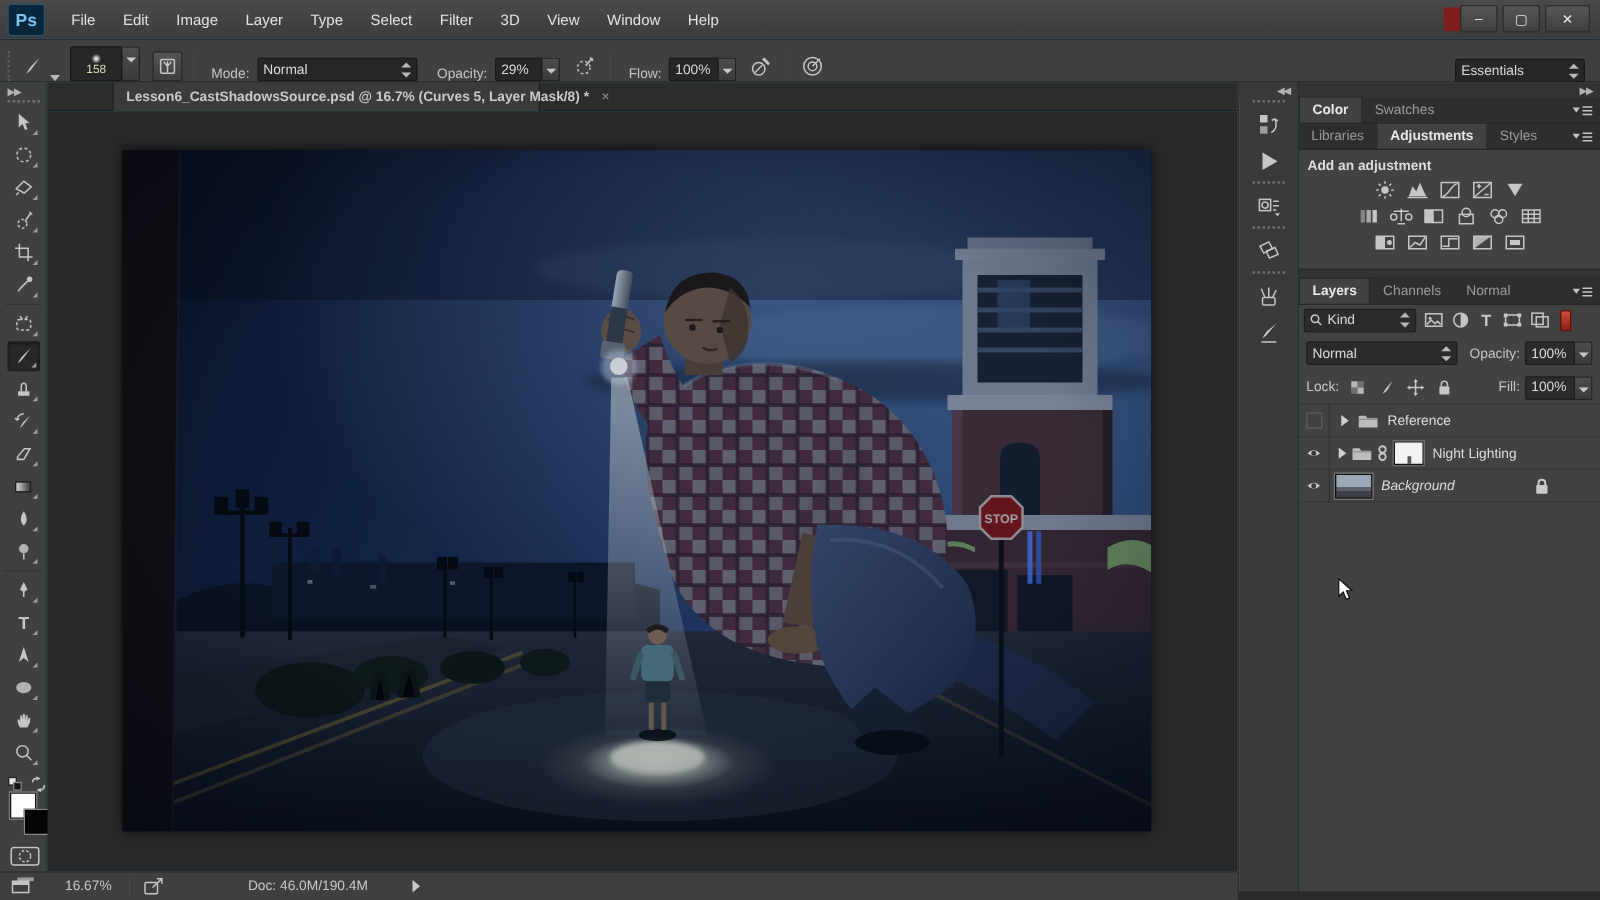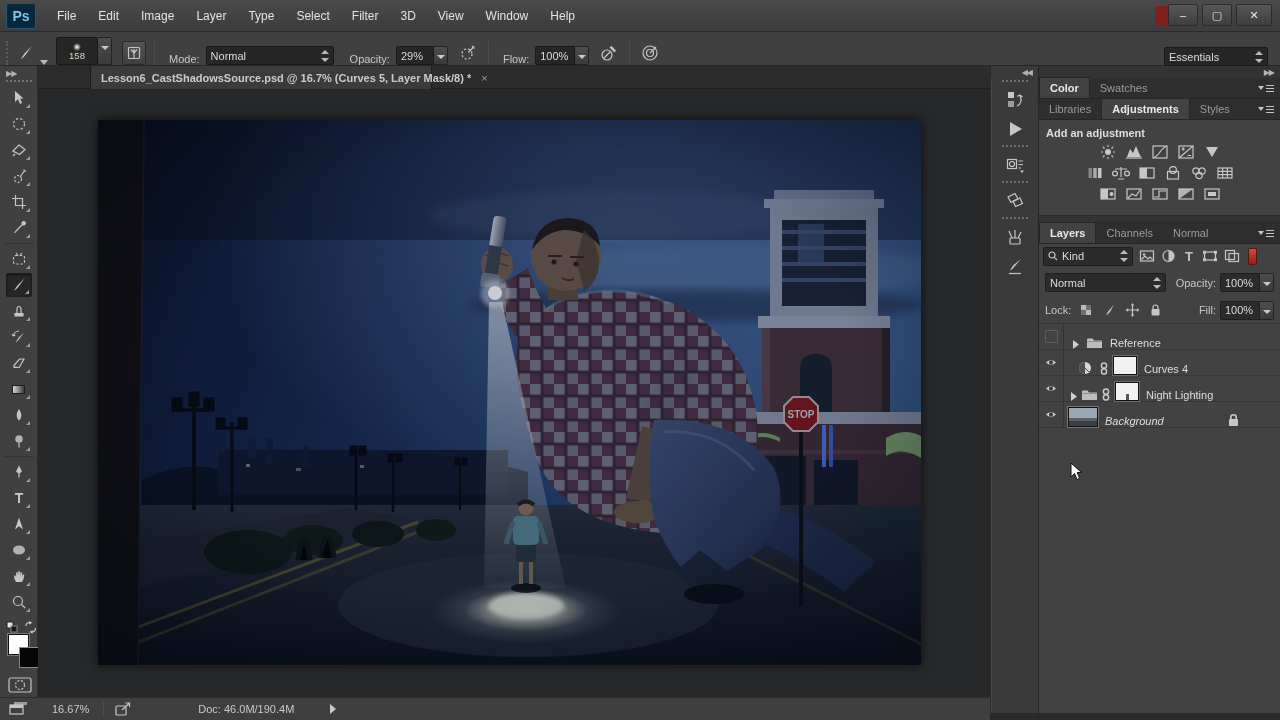--- a/index.html
+++ b/index.html
@@ -56,21 +56,21 @@
   
   #rightcol{left:1038px;top:66px;width:242px;height:654px;background:#424242;border-left:1px solid #252525}
   .tabbar{position:relative;height:21px;background:#2e2e2e;border-bottom:1px solid #262626;display:flex;align-items:flex-end}
   .ptab{height:21px;display:flex;align-items:center;padding:0 10px;color:#9b9b9b;font-size:11px}
   .ptab.on{background:#424242;color:#e9e9e9;font-weight:bold;border:1px solid #262626;border-bottom:none}
   .pmenu{position:absolute;right:6px;top:6px}
   .hdrstrip{height:12px;background:#333;display:flex;justify-content:flex-end;align-items:center;padding-right:6px}
   .adjico{width:24px;height:18px;display:flex;align-items:center;justify-content:center}
   .well{background:#2b2b2b;border:1px solid #1e1e1e;border-radius:2px;height:19px;display:flex;align-items:center;padding:0 4px;gap:4px;color:#dcdcdc}
   
-  .lrow{position:relative;height:26px;border-bottom:1px solid #383838;display:flex;align-items:flex-end}
+  .lrow{position:relative;height:26px;border-bottom:1px solid #383838;display:flex;align-items:center}
   .lrow.sel{background:#58626e}
   .eyecell{width:25px;height:26px;border-right:1px solid #333;display:flex;align-items:center;justify-content:center;flex:none}
   .lname{color:#dedede;font-size:11px;margin-left:7px;white-space:nowrap}
   .mthumb{width:24px;height:19px;border:1px solid #111;outline:1px solid #6b6b6b;background:#f2f2f2;flex:none;margin-left:5px;position:relative}
   .mthumb.black{background:#070707;outline:1px solid #e6e6e6}
   .bgthumb{width:30px;height:20px;border:1px solid #111;outline:1px solid #777;flex:none;margin-left:4px;background:linear-gradient(#9aa7b4 0 55%,#5a5f66 55% 70%,#3a3f47 70%)}
   .visbox{width:13px;height:13px;border:1px solid #5e5e5e;border-radius:1px}
   #layfooter{position:absolute;left:0;top:664px;width:242px;height:19px;background:#393939;border-top:6px solid #5eead4;display:flex;align-items:center;justify-content:flex-end;gap:11px;padding-right:10px}
   #laybelow{position:absolute;left:0;top:647px;width:242px;height:7px;background:#2b2b2b}
   svg{display:block}
@@ -831,35 +831,20 @@
           </div>
         <svg width="8" height="9" viewBox="0 0 8 9" style="margin-left:8px">
             <use href="#sym-tri"></use>
           </svg>
         <svg width="17" height="13" viewBox="0 0 17 13" style="margin-left:6px">
             <use href="#sym-folder"></use>
           </svg>
         <span class="lname">Reference</span>
       </div>
 
-      <div class="lrow">
-        <div class="eyecell">
-            <svg width="12" height="11" viewBox="0 0 12 11">
-              <use href="#sym-eye"></use>
-            </svg>
-          </div>
-        <svg width="14" height="14" viewBox="0 0 14 14" style="margin-left:14px">
-            <use href="#sym-adj"></use>
-          </svg>
-        <svg width="8" height="13" viewBox="0 0 8 13" style="margin-left:8px">
-            <use href="#sym-chain"></use>
-          </svg>
-        <div class="mthumb"></div>
-        <span class="lname">Curves 4</span>
-      </div>
 
 
 
       <div class="lrow">
         <div class="eyecell">
             <svg width="12" height="11" viewBox="0 0 12 11">
               <use href="#sym-eye"></use>
             </svg>
           </div>
         <svg width="8" height="9" viewBox="0 0 8 9" style="margin-left:6px">

